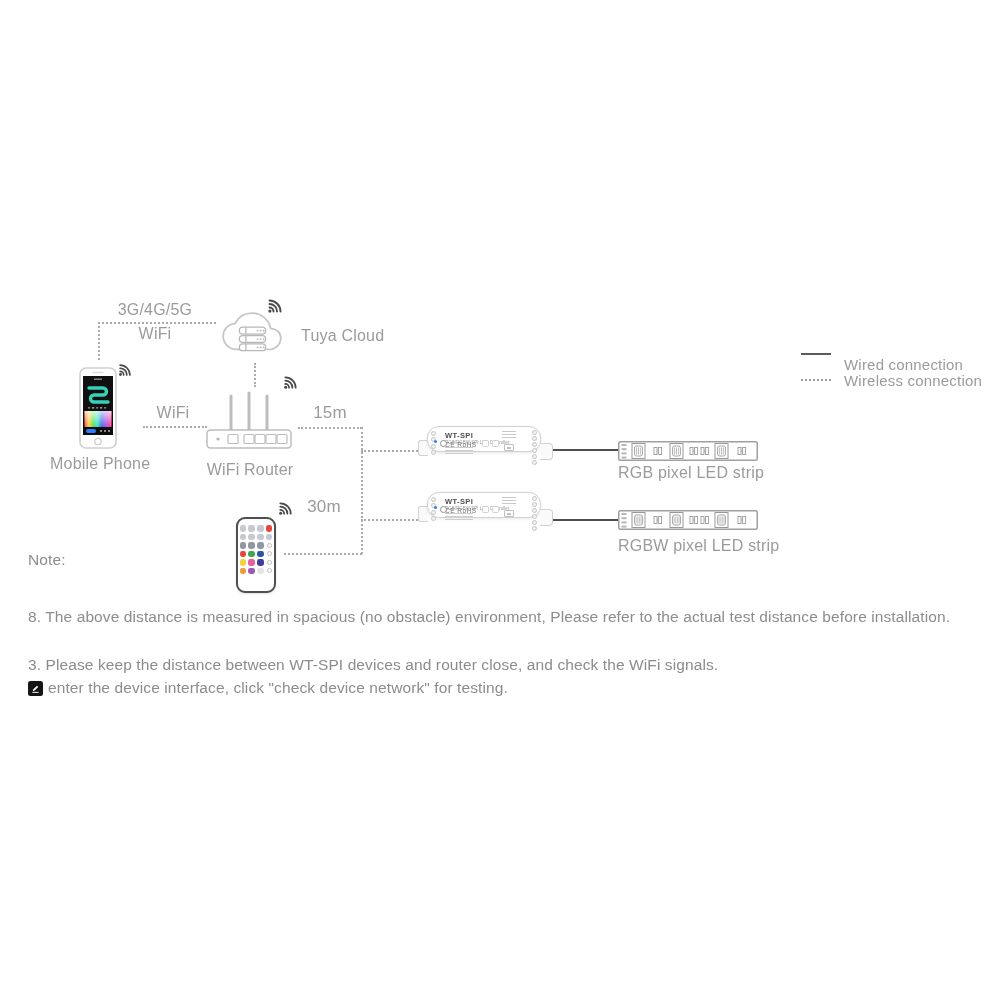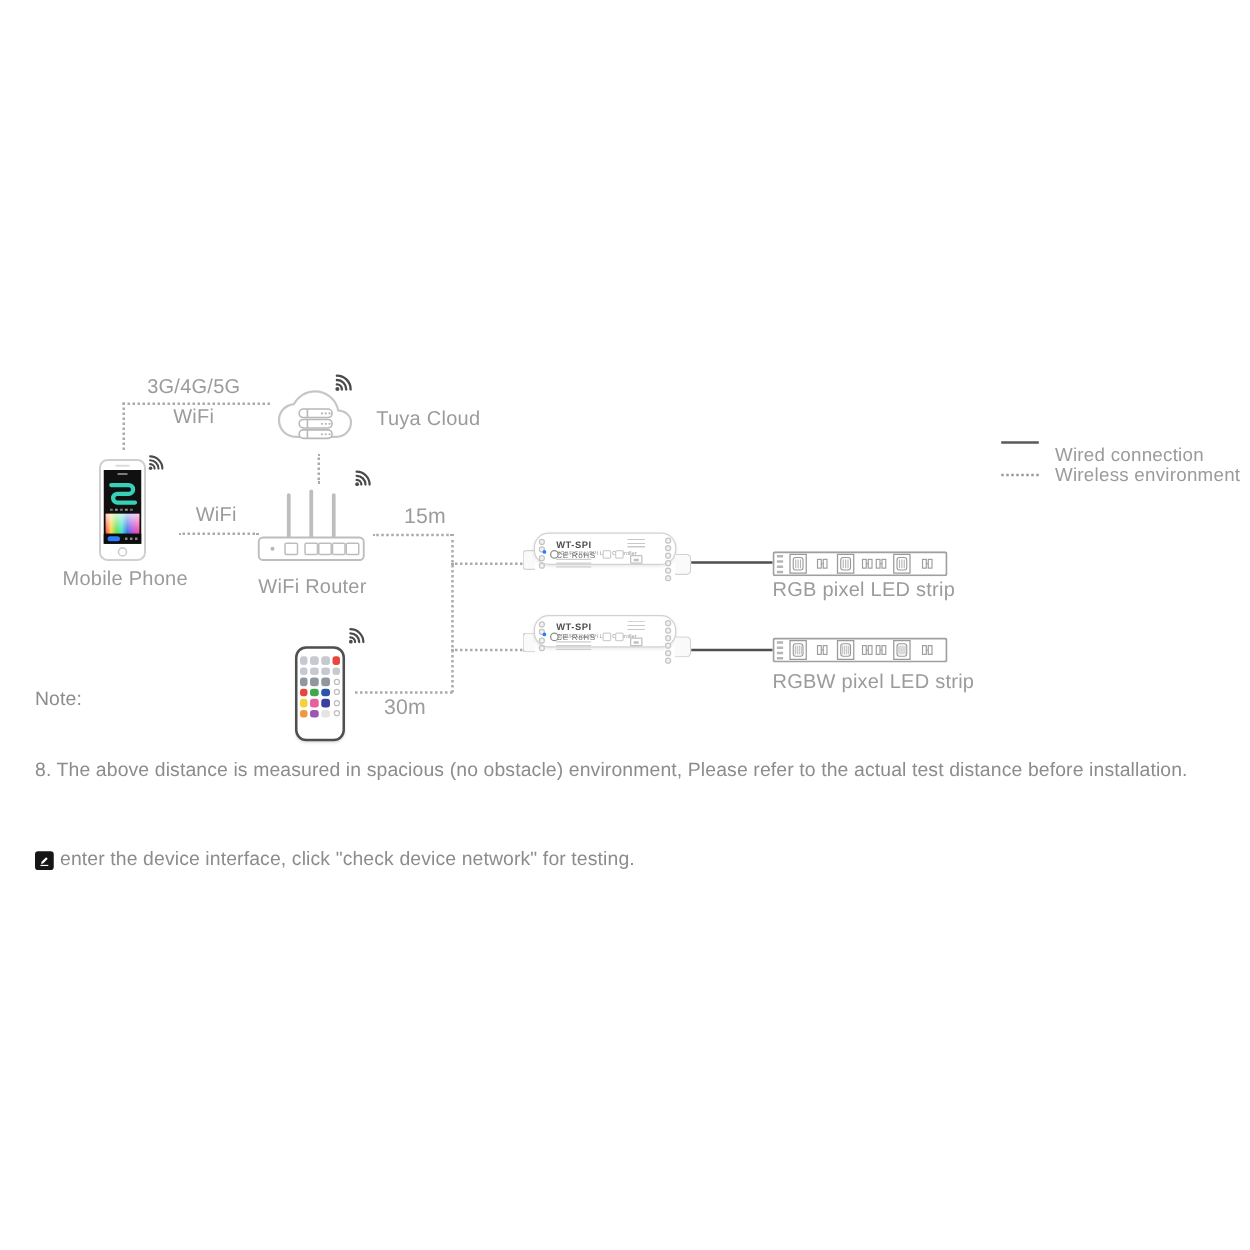--- a/index.html
+++ b/index.html
@@ -58,40 +58,40 @@
   svg{display:block}
 </style>
 </head>
 <body>
 
 <div class="canvas">
 
   <div class="legend-solid" style="left:801px;top:353px"></div>
   <div class="lbl" style="left:844px;top:356px;font-size:15px">Wired connection</div>
   <div class="legend-dotted" style="left:801px;top:379px"></div>
-  <div class="lbl" style="left:844px;top:372px;font-size:15px">Wireless environment</div>
+  <div class="lbl" style="left:844px;top:372px;font-size:15px">Wireless connection</div>
 
   <div class="dash-v" style="left:98px;top:322px;height:38px"></div>
   <div class="dash-h" style="left:98px;top:322px;width:118px"></div>
   <div class="dash-h" style="left:143px;top:426px;width:64px"></div>
   <div class="dash-v" style="left:254px;top:363px;height:24px"></div>
   <div class="dash-h" style="left:298px;top:427px;width:64px"></div>
   <div class="dash-v" style="left:361px;top:427px;height:127px"></div>
   <div class="dash-h" style="left:361px;top:450px;width:57px"></div>
   <div class="dash-h" style="left:361px;top:519px;width:57px"></div>
   <div class="dash-h" style="left:284px;top:553px;width:78px"></div>
 
   <div class="wire" style="left:553px;top:449px;width:65px"></div>
   <div class="wire" style="left:553px;top:519px;width:65px"></div>
 
   <div class="lbl c" style="left:105px;top:301px;width:100px">3G/4G/5G</div>
   <div class="lbl c" style="left:105px;top:325px;width:100px">WiFi</div>
   <div class="lbl c" style="left:140px;top:404px;width:66px">WiFi</div>
-  <div class="lbl c dist" style="left:308px;top:403px;width:64px">15m</div>
-  <div class="lbl c dist" style="left:286px;top:556px;width:76px">30m</div>
+  <div class="lbl c dist" style="left:298px;top:403px;width:64px">15m</div>
+  <div class="lbl c dist" style="left:286px;top:497px;width:76px">30m</div>
 
   <svg style="position:absolute;left:79px;top:367px" width="38" height="82" viewBox="0 0 38 82">
     <defs>
       <linearGradient id="rb" x1="0" y1="0" x2="1" y2="0">
         <stop offset="0" stop-color="#ff4040"></stop>
           <stop offset="0.16" stop-color="#ffd340"></stop>
         <stop offset="0.32" stop-color="#58e04a"></stop>
           <stop offset="0.48" stop-color="#3ae0d0"></stop>
         <stop offset="0.64" stop-color="#3a6ce0"></stop>
           <stop offset="0.8" stop-color="#b04ae0"></stop>
@@ -336,20 +336,21 @@
       <use href="#led4" x="52"></use>
     <use href="#res2" x="72"></use>
       <use href="#res2" x="83"></use>
       <use href="#led4" x="97"></use>
       <use href="#res2" x="120"></use>
   </svg>
   <div class="lbl" style="left:618px;top:537px">RGBW pixel LED strip</div>
 
   <div class="note" style="top:551px">Note:</div>
   <div class="note" style="top:608px">8. The above distance is measured in spacious (no obstacle) environment, Please refer to the actual test distance before installation.</div>
+  <div class="note" style="top:656px">3. Please keep the distance between WT-SPI devices and router close, and check the WiFi signals.</div>
   <div class="note row" style="top:679px">
     <span class="edit-ic">
       <svg width="11" height="11" viewBox="0 0 14 14">
         <path d="M3.6,10.4 L4.4,8 L8.8,3.6 L10.4,5.2 L6,9.6 L3.6,10.4 Z" fill="#fff"></path>
         <rect x="3" y="11.3" width="8" height="1.2" fill="#fff"></rect>
       </svg>
     </span>
     <span>enter the device interface, click "check device network" for testing.</span>
   </div>
 

